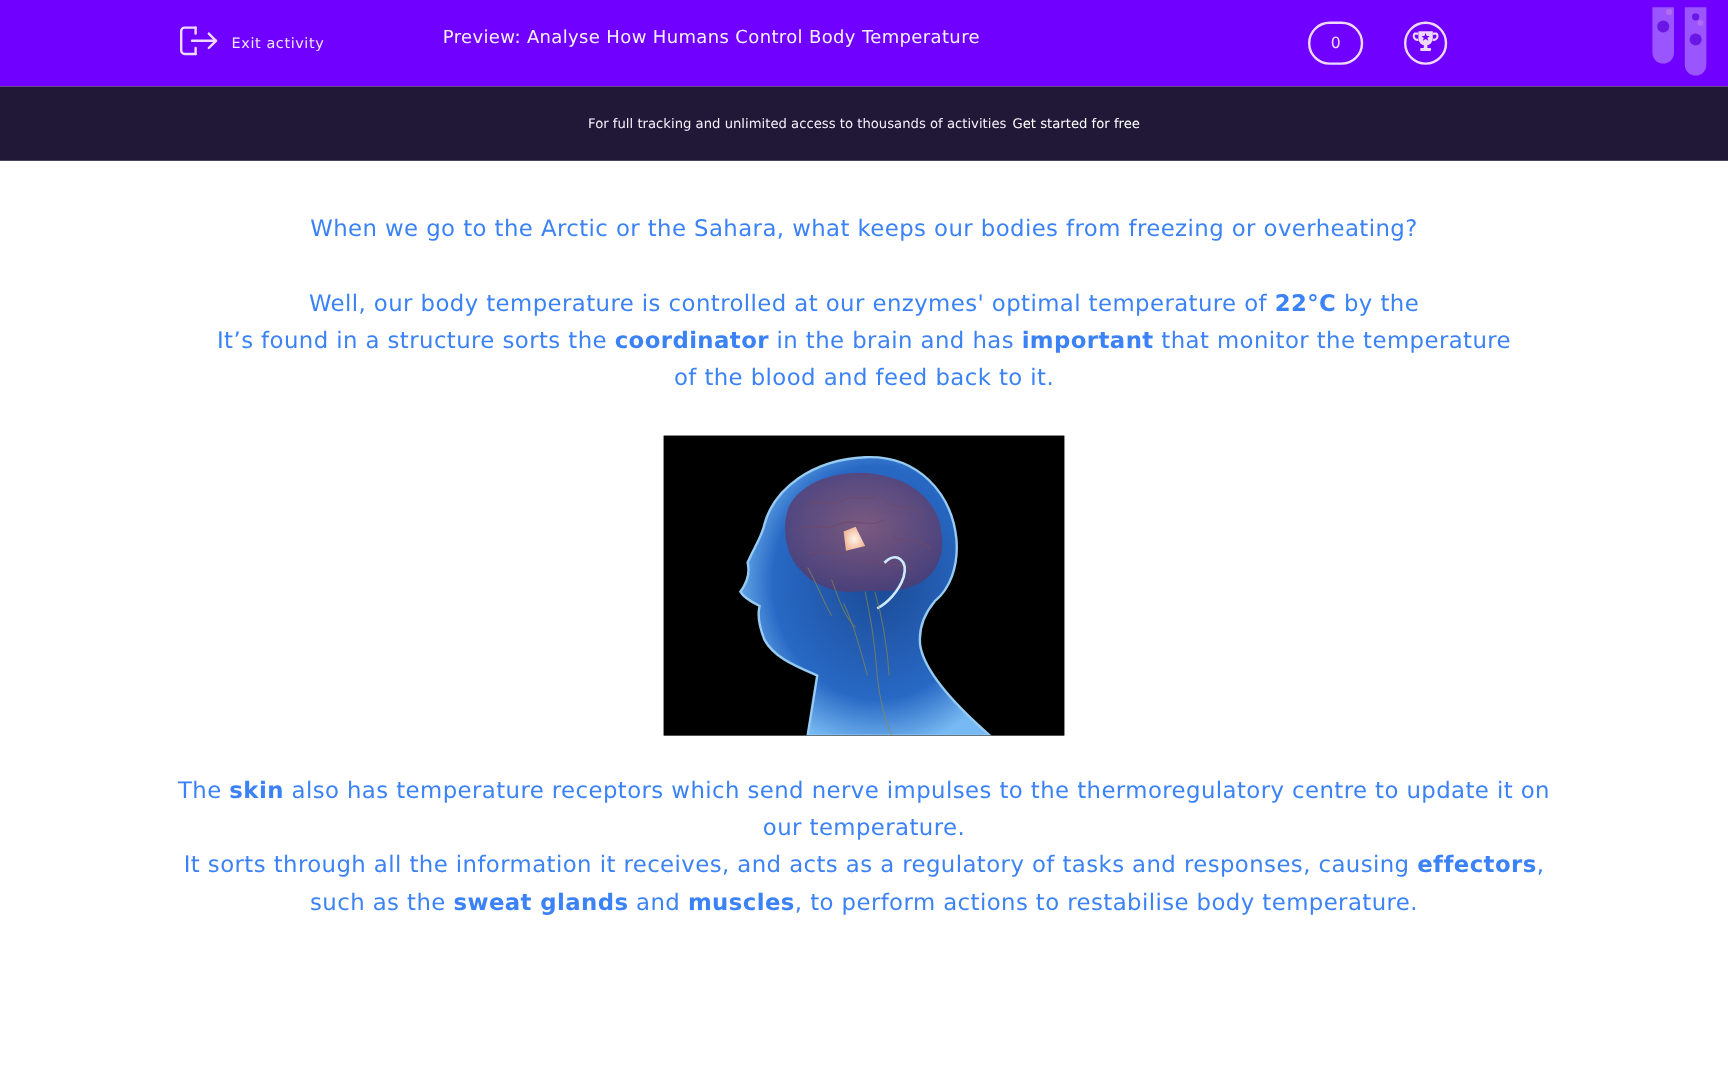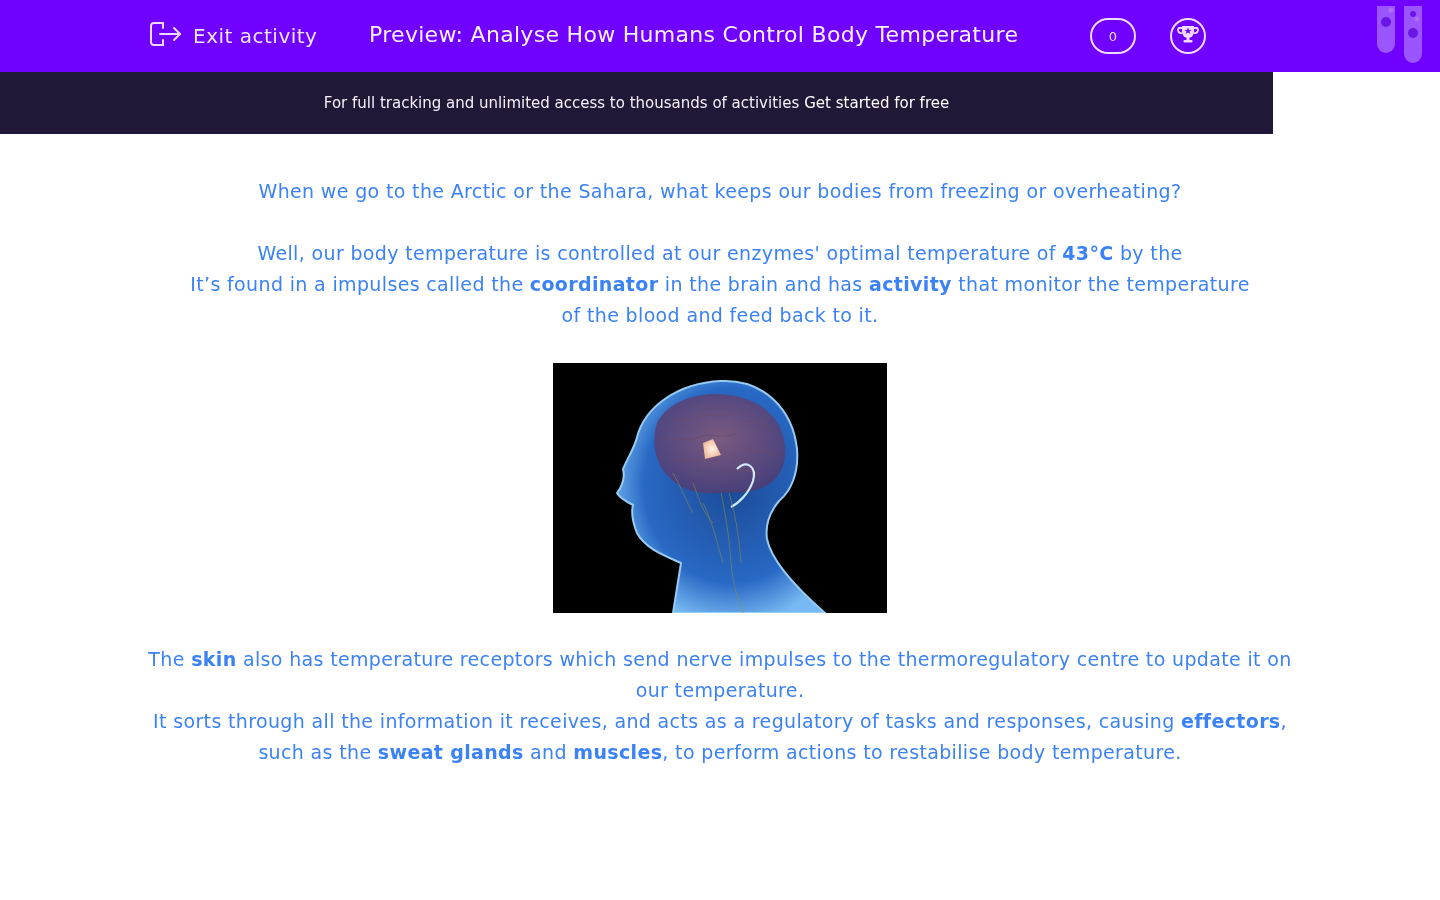--- a/index.html
+++ b/index.html
@@ -12,43 +12,43 @@
     .topbar {
       position: absolute; left: 0; top: 0; width: 1440px; height: 72px;
       background: #7000ff;
     }
     .exit-btn {
       position: absolute; left: 149px; top: 20px; height: 32px;
       display: flex; align-items: center; gap: 10px; cursor: pointer;
       color: #f3e6ff;
     }
     .exit-btn svg { width: 34px; height: 30px; }
-    .exit-label { font-size: 20px; letter-spacing: 0.5px; color: #f1e4ff; }
+    .exit-label { font-size: 12px; letter-spacing: 0.5px; color: #f1e4ff; }
     .page-title {
       position: absolute; left: 369px; top: 22px;
-      font-size: 22px; color: #fbf0ff; letter-spacing: 0.3px; white-space: nowrap;
+      font-size: 15px; color: #fbf0ff; letter-spacing: 0.3px; white-space: nowrap;
     }
     .score-pill {
       position: absolute; left: 1090px; top: 18px; width: 46px; height: 36px;
       border: 2px solid #f0d9ff; border-radius: 18px;
       display: flex; align-items: center; justify-content: center;
       color: #f0d9ff; font-size: 13px;
     }
     .trophy-btn {
       position: absolute; left: 1170px; top: 18px; width: 36px; height: 36px;
       border: 2px solid #f0d9ff; border-radius: 50%;
       display: flex; align-items: center; justify-content: center; cursor: pointer;
     }
     .tubes { position: absolute; left: 1376px; top: 0; width: 50px; height: 64px; }
 
     .promo-bar {
-      position: absolute; left: 0; top: 72px; width: 1273px; height: 62px;
+      position: absolute; left: 0; top: 72px; width: 1440px; height: 62px;
       background: #211838;
       display: flex; align-items: center; justify-content: center;
-      color: #f4f1fa; font-size: 15px; white-space: nowrap; text-align: right;
+      color: #f4f1fa; font-size: 11px; white-space: nowrap; text-align: right;
     }
     .promo-bar .cta { font-weight: normal; margin-left: 5px; cursor: pointer; color: #ffffff; }
 
     .content {
       position: absolute; left: 140px; top: 176px; width: 1160px;
       text-align: center; font-size: 19px; line-height: 31px; letter-spacing: 0.35px;
       color: #3b82f6;
     }
     .content b { font-weight: bold; }
     .para { margin: 0; }
@@ -115,25 +115,25 @@
 <div class="promo-bar">
   <span>For full tracking and unlimited access to thousands of activities</span>
   <span class="cta">Get started for free</span>
 </div>
 
 <div class="content">
   <p class="para">When we go to the Arctic or the Sahara, what keeps our bodies from freezing or overheating?</p>
   <div class="gap"></div>
 
   <p class="para">
-    <span>Well, our body temperature is controlled at our enzymes' optimal temperature of </span><b>43°C</b><span> by the </span><br>
+    <span>Well, our body temperature is controlled at our enzymes' optimal temperature of </span><b>22°C</b><span> by the </span><br>
   </p>
 
   <p class="para" style="padding: 0 38px;">
-    <span>It’s found in a impulses called the </span><b>coordinator</b><span> in the brain and has </span><b>activity</b><span> that monitor the temperature of the blood and feed back to it.</span>
+    <span>It’s found in a structure sorts the </span><b>coordinator</b><span> in the brain and has </span><b>important</b><span> that monitor the temperature of the blood and feed back to it.</span>
   </p>
 
   <div class="figure">
     <svg viewBox="0 0 334 250">
       <defs>
         <radialGradient id="headGlow" cx="55%" cy="45%" r="60%">
           <stop offset="0%" stop-color="#1d4f9e"></stop>
           <stop offset="70%" stop-color="#2b6fd0"></stop>
           <stop offset="100%" stop-color="#7ec3ff"></stop>
         </radialGradient>

